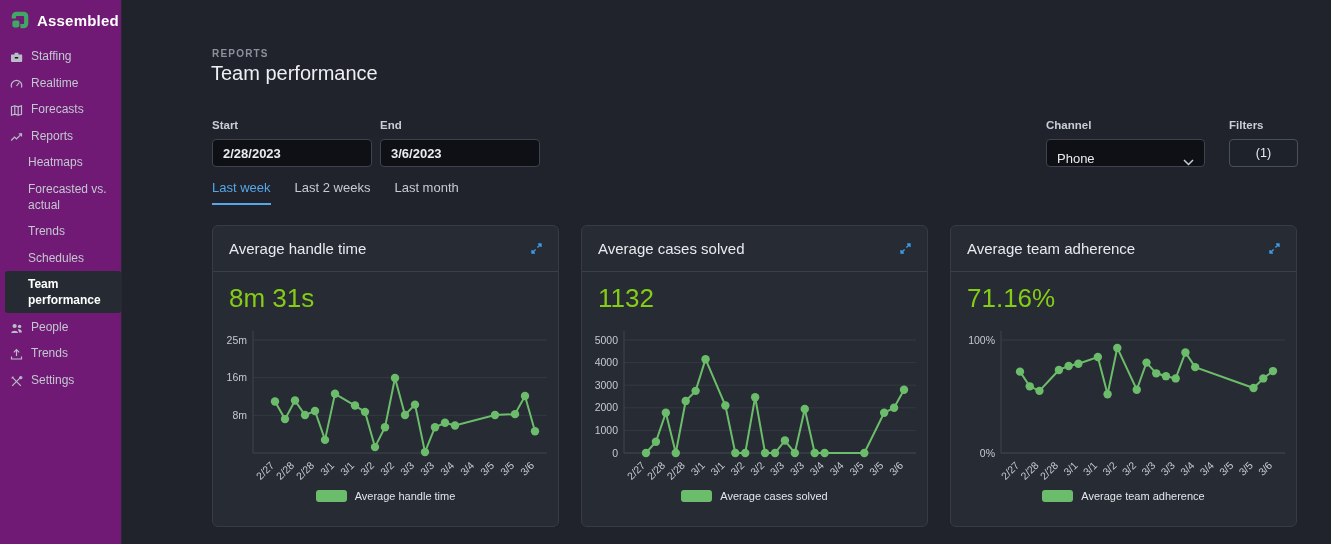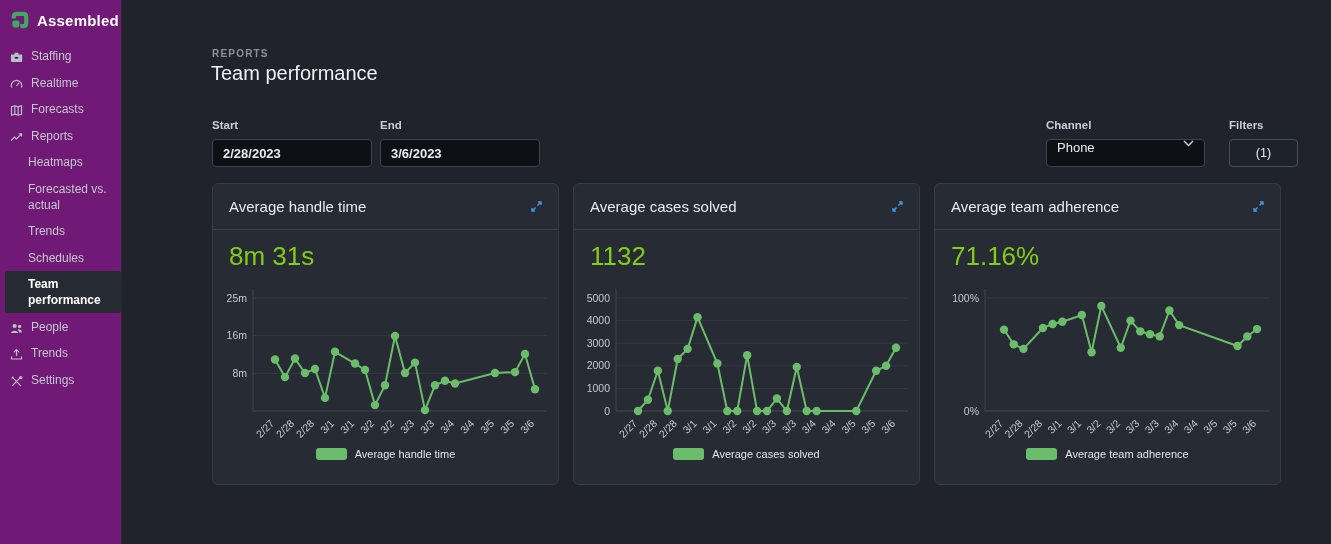--- a/index.html
+++ b/index.html
@@ -18,26 +18,26 @@
   .eyebrow { margin:48px 0 0 89px; font-size:10px; letter-spacing:1.2px; color:#8b919c; font-weight:700; }
   .page-title { margin:3px 0 0 88px; font-size:20px; font-weight:400; color:#edeff2; }
   .controls { position:relative; margin:34px 34px 0 89px; height:44px; }
   .field { position:absolute; top:0; }
   .f-start { left:0; }
   .f-end { left:168px; }
   .f-channel { left:834px; }
   .f-filters { left:1017px; }
   .field label { display:block; font-size:11.5px; font-weight:700; color:#c9cdd5; margin-bottom:8px; }
   .input-box { width:160px; height:28px; background:#0e1015; border:1px solid #3f434d; border-radius:4px; display:flex; align-items:center; padding:12px 10px; font-size:13px; font-weight:600; color:#e9ebef; }
-  .select-box { width:159px; height:28px; background:#0e1015; border:1px solid #3f434d; border-radius:4px; display:flex; align-items:flex-start; justify-content:space-between; padding:0 10px; font-size:13px; color:#e9ebef; cursor:pointer;gap:12px; }
+  .select-box { width:159px; height:28px; background:#0e1015; border:1px solid #3f434d; border-radius:4px; display:flex; align-items:flex-end; justify-content:space-between; padding:0 10px; font-size:13px; color:#e9ebef; cursor:pointer;gap:12px; }
   .filters-btn { width:69px; height:28px; background:#1e222a; border:1px solid #4a4f59; border-radius:4px; color:#e9ebef; font-size:12.5px; display:flex; align-items:center; justify-content:center; font-family:inherit; cursor:pointer; }
   .tabs { display:flex; gap:24px; margin:17px 0 0 89px; }
   .tab { font-size:13px; color:#c6cad2; padding-bottom:8px; cursor:pointer; }
   .tab.active { color:#55a7e6; border-bottom:2px solid #55a7e6; }
-  .cards { display:flex; gap:14px; margin:20px 0 8px 89px; }
+  .cards { display:flex; gap:22px; margin:20px 0 8px 89px; }
   .card { width:347px; height:302px; background:#272b33; border:1px solid #363b45; border-radius:6px; overflow:hidden; }
   .card-header { height:46px; display:flex; align-items:center; justify-content:space-between; padding:0 15px 0 16px; border-bottom:1px solid #3a3f49; }
   .card-title { font-size:15px; color:#e8eaee; }
   .expand-btn { width:13px; height:13px; background:none; border:none; padding:0; cursor:pointer; display:flex; }
   .expand-btn svg { width:13px; height:13px; }
   .big-number { font-size:26px; color:#84cc16; margin:11px 0 0 16px; font-weight:400; line-height:30px; }
   .chart-svg { display:block; margin-top:4px; width:345px; height:172px; }
   .legend { display:flex; align-items:center; justify-content:center; gap:8px; margin-top:1px; }
   .legend-swatch { width:31px; height:12px; border-radius:3px; background:#6cbd6b; }
   .legend-label { font-size:11px; color:#e2e5ea; }
@@ -144,20 +144,25 @@
             <polyline points="1,1 5.5,5.5 10,1"></polyline>
           </svg>
       </div>
     </div>
     <div class="field f-filters">
       <label>Filters</label>
       <button class="filters-btn">(1)</button>
     </div>
   </div>
 
+  <div class="tabs">
+    <div class="tab active">Last week</div>
+    <div class="tab">Last 2 weeks</div>
+    <div class="tab">Last month</div>
+  </div>
 
   <div class="cards">
     <div class="card">
       <div class="card-header">
         <span class="card-title">Average handle time</span>
         <button class="expand-btn">
             <svg viewBox="0 0 14 14" fill="none" stroke="#3d9be8" stroke-width="1.5">
               <path d="M8.7 2.2 H11.8 V5.3 M11.6 2.4 L8 6 M5.3 11.8 H2.2 V8.7 M2.4 11.6 L6 8"></path>
             </svg>
           </button>

